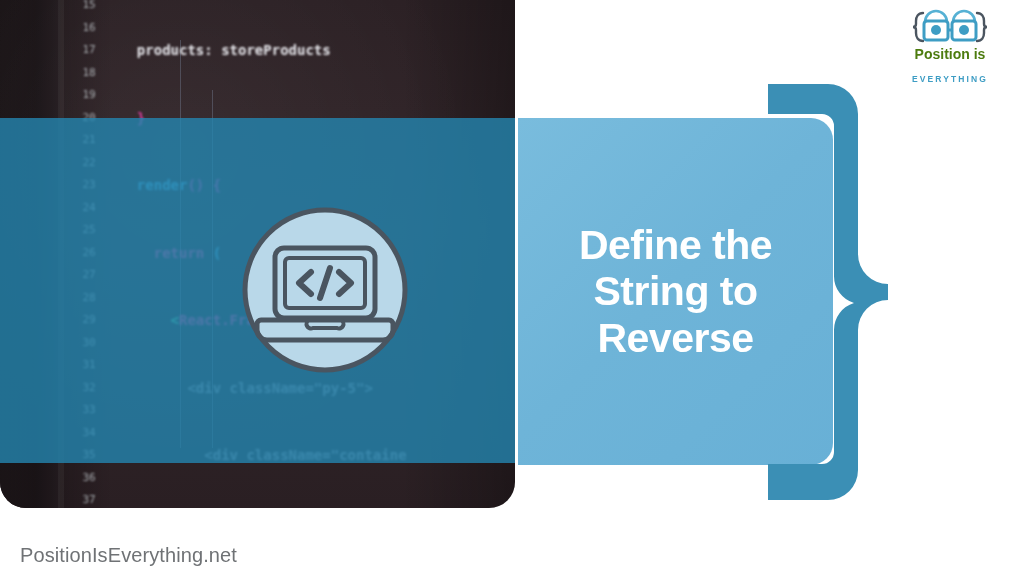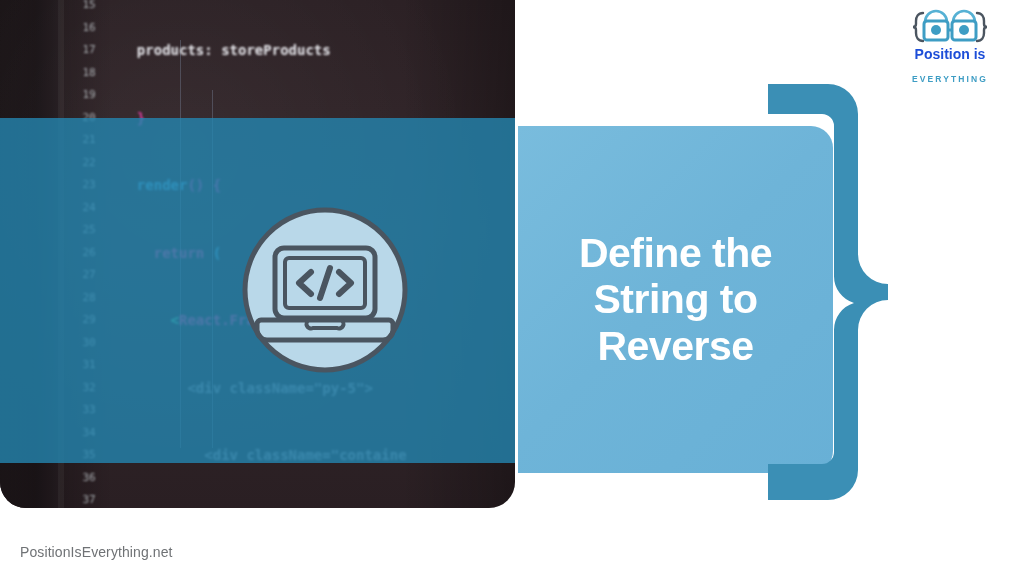--- a/index.html
+++ b/index.html
@@ -105,21 +105,21 @@
     width: 515px;
     height: 345px;
     background: rgba(36,134,176,0.80);
     pointer-events: none;
   }
 
   
   #title-panel {
     position: absolute;
     left: 518px;
-    top: 126px;
+    top: 118px;
     width: 315px;
     height: 347px;
     background: linear-gradient(135deg, #79bcdd 0%, #6eb4d8 48%, #68b0d6 100%);
     border-radius: 0 22px 22px 0;
     display: flex;
     align-items: center;
     justify-content: center;
   }
   #title-text {
     color: #ffffff;
@@ -156,40 +156,40 @@
     right: 22px;
     top: 8px;
     width: 104px;
     text-align: center;
   }
   #logo-mark { display: block; margin: 0 auto; }
   #logo-line1 {
     display: block;
     font-size: 14px;
     font-weight: bold;
-    color: #1d4ed8;
+    color: #4d7c0f;
     line-height: 1.05;
     margin-top: 1px;
   }
   #logo-line2 {
     display: block;
     font-size: 8.5px;
     font-weight: bold;
     color: #3e9dc4;
     letter-spacing: 2.1px;
     line-height: 1.2;
     margin-top: 12px;
   }
 
   
   #footer-url {
     position: absolute;
     left: 20px;
     top: 544px;
-    font-size: 14px;
+    font-size: 20px;
     color: #6f7275;
     letter-spacing: 0.1px;
   }
 </style>
 </head>
 <body>
 
 <div id="code-photo">
   <div class="photo-edge-left"></div>
   <div class="photo-edge-left2"></div>

